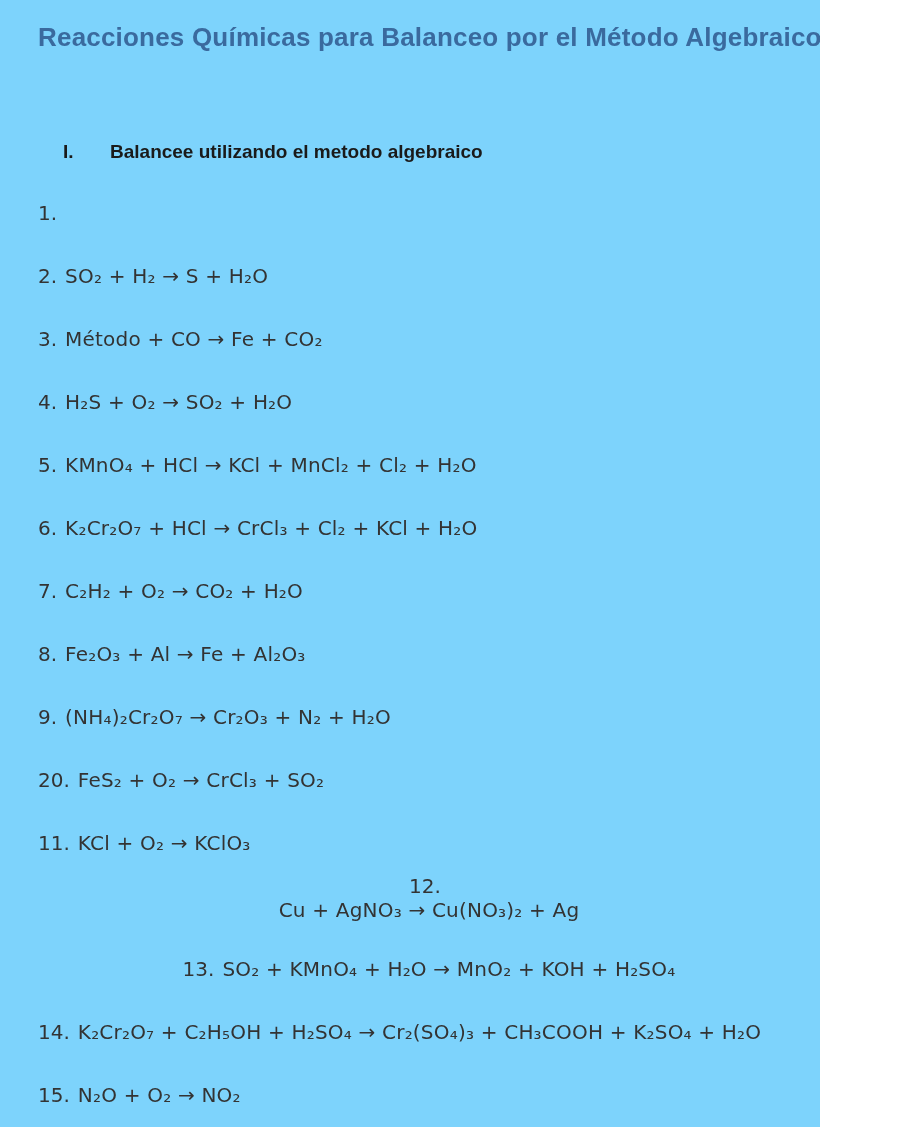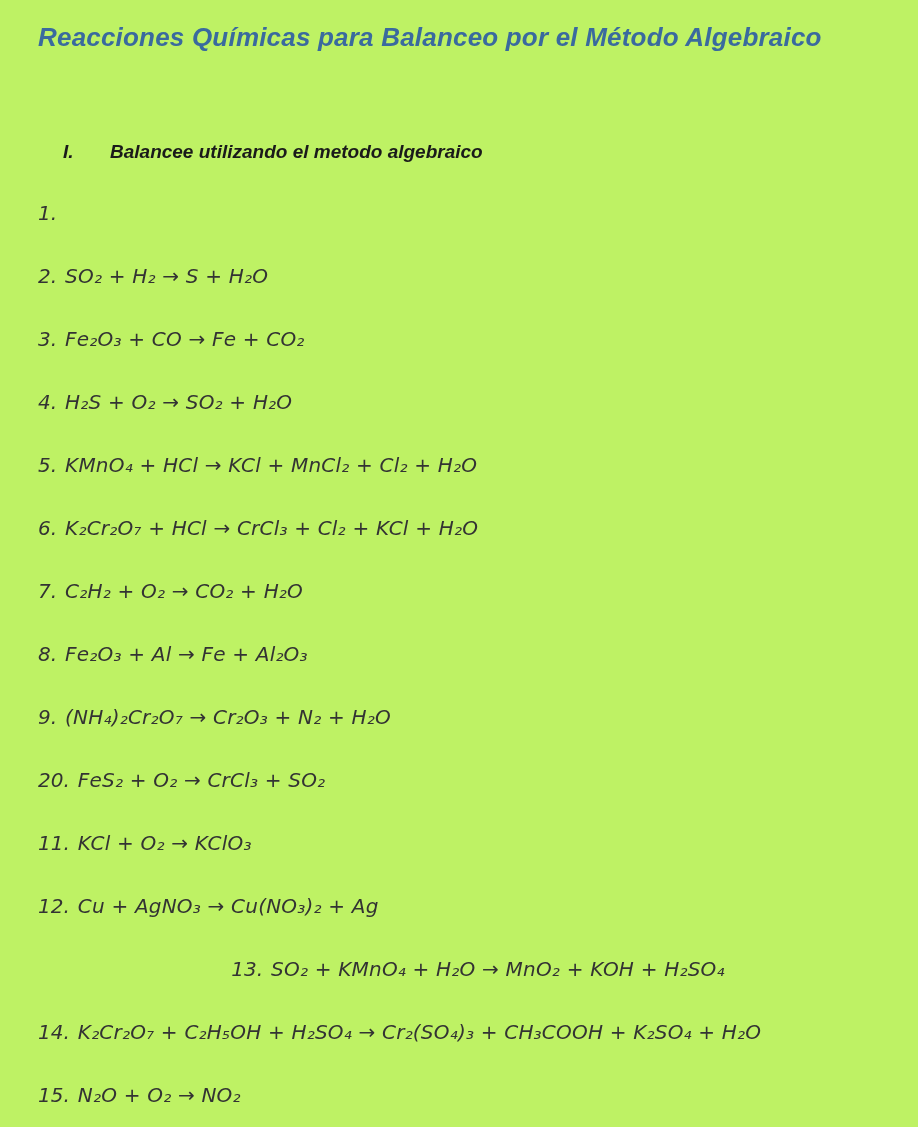--- a/index.html
+++ b/index.html
@@ -2,26 +2,25 @@
 <html><head>
 <meta charset="utf-8">
 <style>
   html, body {
     margin: 0;
     padding: 0;
     background: #ffffff;
   }
   .page {
     position: relative;
-    width: 918px;
+    width: 820px;
     height: 1127px;
-    background: #bef264;
+    background: #7dd3fc;
     overflow: hidden;
     font-family: "DejaVu Sans", sans-serif;
-    font-style: italic;
   }
   .doc-title {
     position: absolute;
     left: 38px;
     top: 22px;
     margin: 0;
     font-family: "Liberation Sans", sans-serif;
     font-size: 26px;
     font-weight: bold;
     letter-spacing: 0.2px;
@@ -86,21 +85,21 @@
   <ol class="equation-list">
     <li class="equation-row" style="color: rgb(51, 51, 51);">
       <span class="eq-num">1.</span>
     </li>
     <li class="equation-row" style="color: rgb(51, 51, 51);">
       <span class="eq-num">2.</span>
       <span class="eq-formula">SO₂ + H₂ → S + H₂O</span>
     </li>
     <li class="equation-row" style="color: rgb(51, 51, 51);">
       <span class="eq-num">3.</span>
-      <span class="eq-formula">Fe₂O₃ + CO → Fe + CO₂</span>
+      <span class="eq-formula">Método + CO → Fe + CO₂</span>
     </li>
     <li class="equation-row" style="color: rgb(51, 51, 51);">
       <span class="eq-num">4.</span>
       <span class="eq-formula">H₂S + O₂ → SO₂ + H₂O</span>
     </li>
     <li class="equation-row" style="color: rgb(51, 51, 51);">
       <span class="eq-num">5.</span>
       <span class="eq-formula">KMnO₄ + HCl → KCl + MnCl₂ + Cl₂ + H₂O</span>
     </li>
     <li class="equation-row" style="color: rgb(51, 51, 51);">
@@ -120,21 +119,21 @@
       <span class="eq-formula">(NH₄)₂Cr₂O₇ → Cr₂O₃ + N₂ + H₂O</span>
     </li>
     <li class="equation-row" style="color: rgb(51, 51, 51);">
       <span class="eq-num">20.</span>
       <span class="eq-formula">FeS₂ + O₂ → CrCl₃ + SO₂</span>
     </li>
     <li class="equation-row" style="color: rgb(51, 51, 51);">
       <span class="eq-num">11.</span>
       <span class="eq-formula">KCl + O₂ → KClO₃</span>
     </li>
-    <li class="equation-row" style="color: rgb(51, 51, 51);">
+    <li class="equation-row" style="color: rgb(51, 51, 51); flex-direction: column;">
       <span class="eq-num">12.</span>
       <span class="eq-formula">Cu + AgNO₃ → Cu(NO₃)₂ + Ag</span>
     </li>
     <li class="equation-row" style="color: rgb(51, 51, 51); justify-content: center;">
       <span class="eq-num">13.</span>
       <span class="eq-formula">SO₂ + KMnO₄ + H₂O → MnO₂ + KOH + H₂SO₄</span>
     </li>
     <li class="equation-row" style="color: rgb(51, 51, 51); text-align: right;">
       <span class="eq-num">14.</span>
       <span class="eq-formula">K₂Cr₂O₇ + C₂H₅OH + H₂SO₄ → Cr₂(SO₄)₃ + CH₃COOH + K₂SO₄ + H₂O</span>

